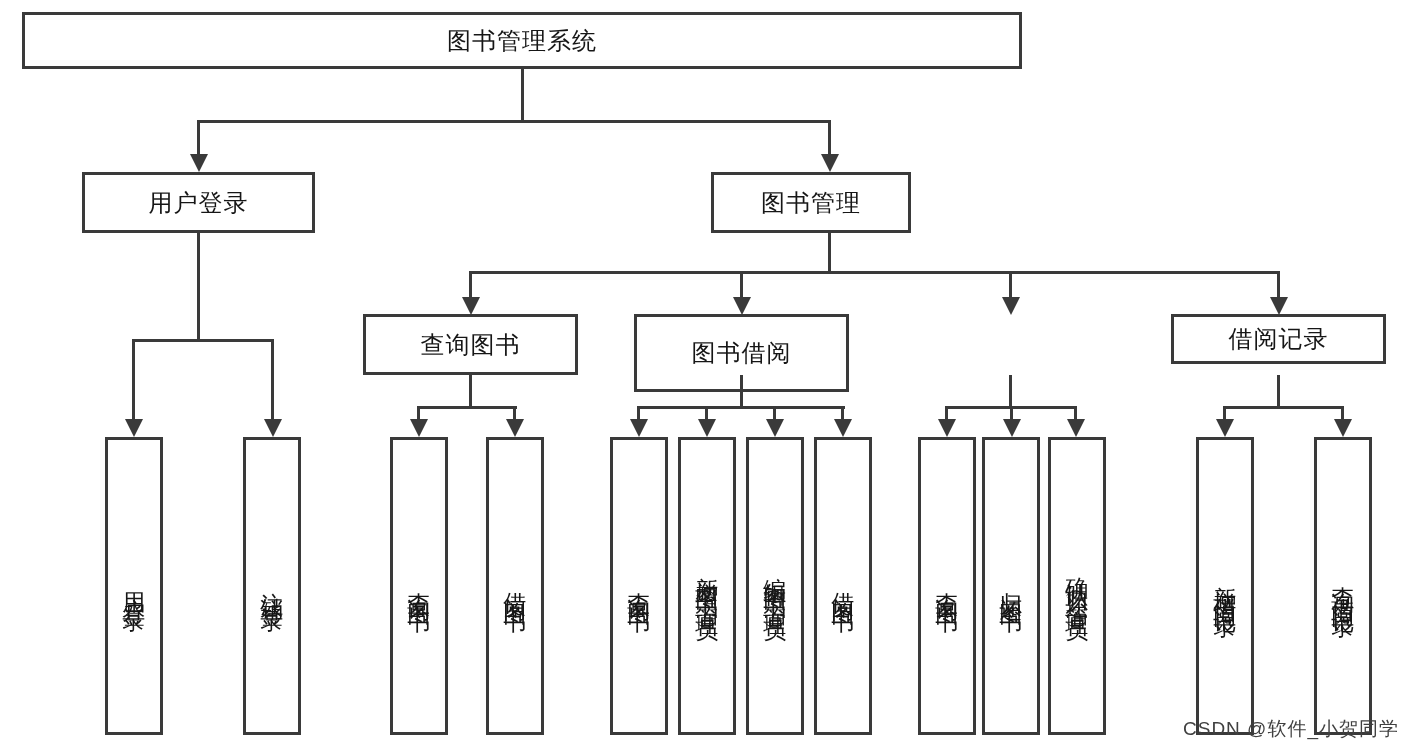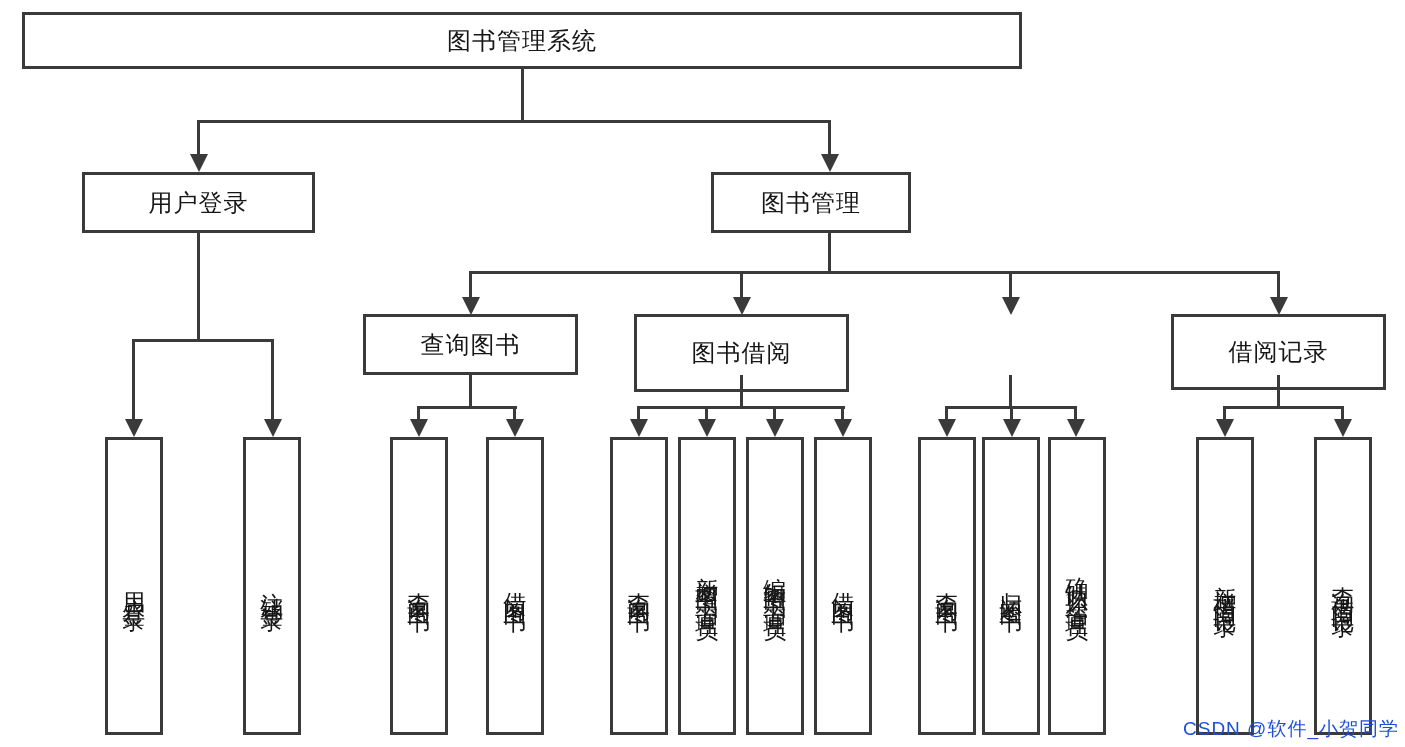--- a/index.html
+++ b/index.html
@@ -54,21 +54,21 @@
     position:absolute;
     width:0;height:0;
     border-left:9px solid transparent;
     border-right:9px solid transparent;
     border-top:18px solid var(--line);
   }
   #watermark{
     position:absolute;
     left:1183px;top:716px;
     font-size:19px;
-    color:#1d4ed8;
+    color:#404040;
     letter-spacing:1px;
     white-space:nowrap;
     z-index:5;
   }
 </style>
 </head>
 <body>
 
 <div id="canvas">
 
@@ -100,21 +100,21 @@
   <div class="arrow" style="left:1002px;top:297px;"></div>
   <div class="vline" style="left:1277px;top:271px;height:26px;"></div>
   <div class="arrow" style="left:1270px;top:297px;"></div>
 
   <div class="hbox" style="left:363px;top:314px;width:215px;height:61px;">
     <span>查询图书</span>
   </div>
   <div class="hbox" style="left:634px;top:314px;width:215px;height:78px;">
     <span>图书借阅</span>
   </div>
-  <div class="hbox" style="left:1171px;top:314px;width:215px;height:76px;">
+  <div class="hbox" style="left:1171px;top:314px;width:215px;height:50px;">
     <span>借阅记录</span>
   </div>
 
   <div class="vline" style="left:197px;top:233px;height:106px;"></div>
   <div class="hline" style="left:132px;top:339px;width:142px;"></div>
   <div class="vline" style="left:132px;top:339px;height:80px;"></div>
   <div class="arrow" style="left:125px;top:419px;"></div>
   <div class="vline" style="left:271px;top:339px;height:80px;"></div>
   <div class="arrow" style="left:264px;top:419px;"></div>
 

